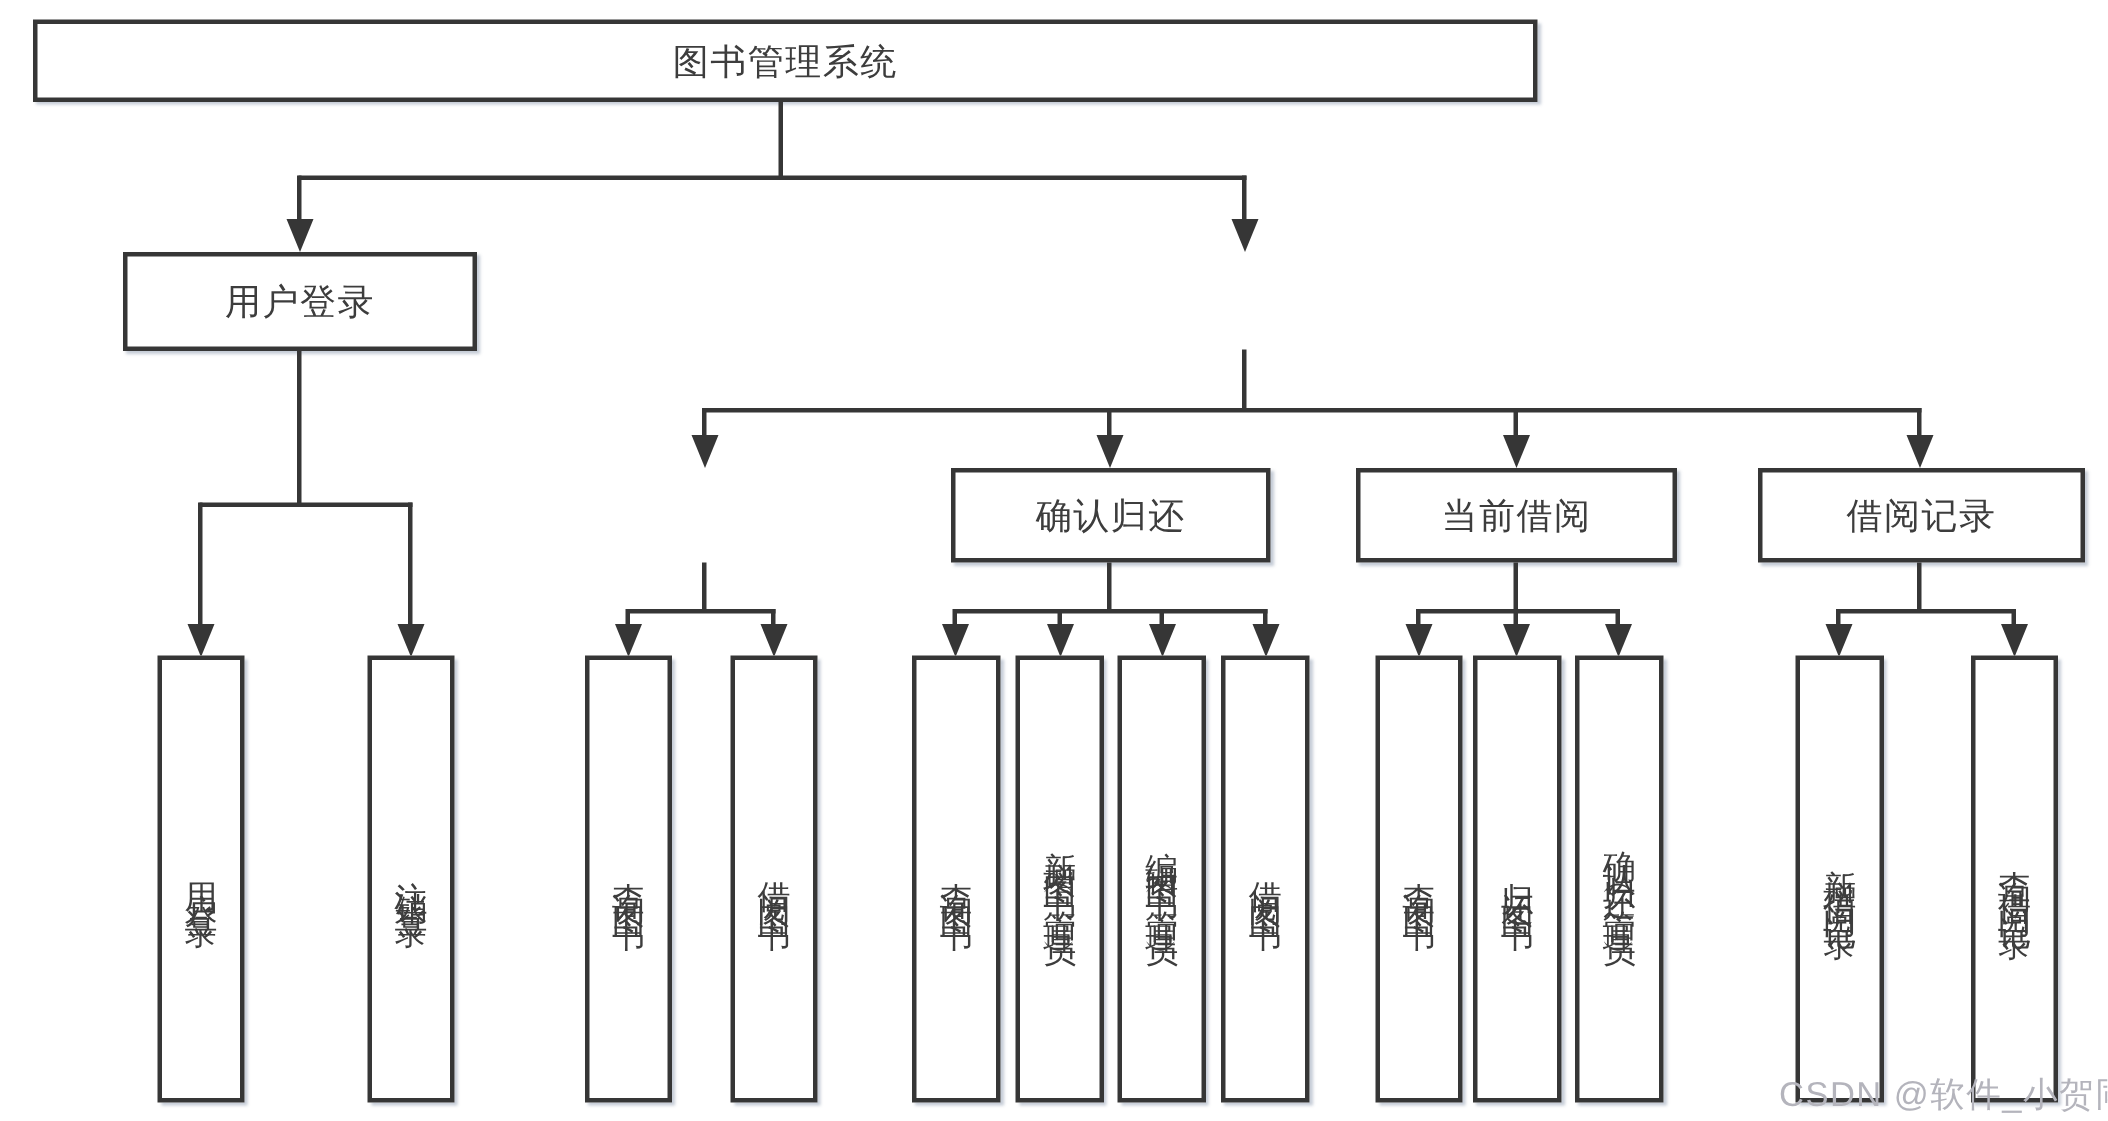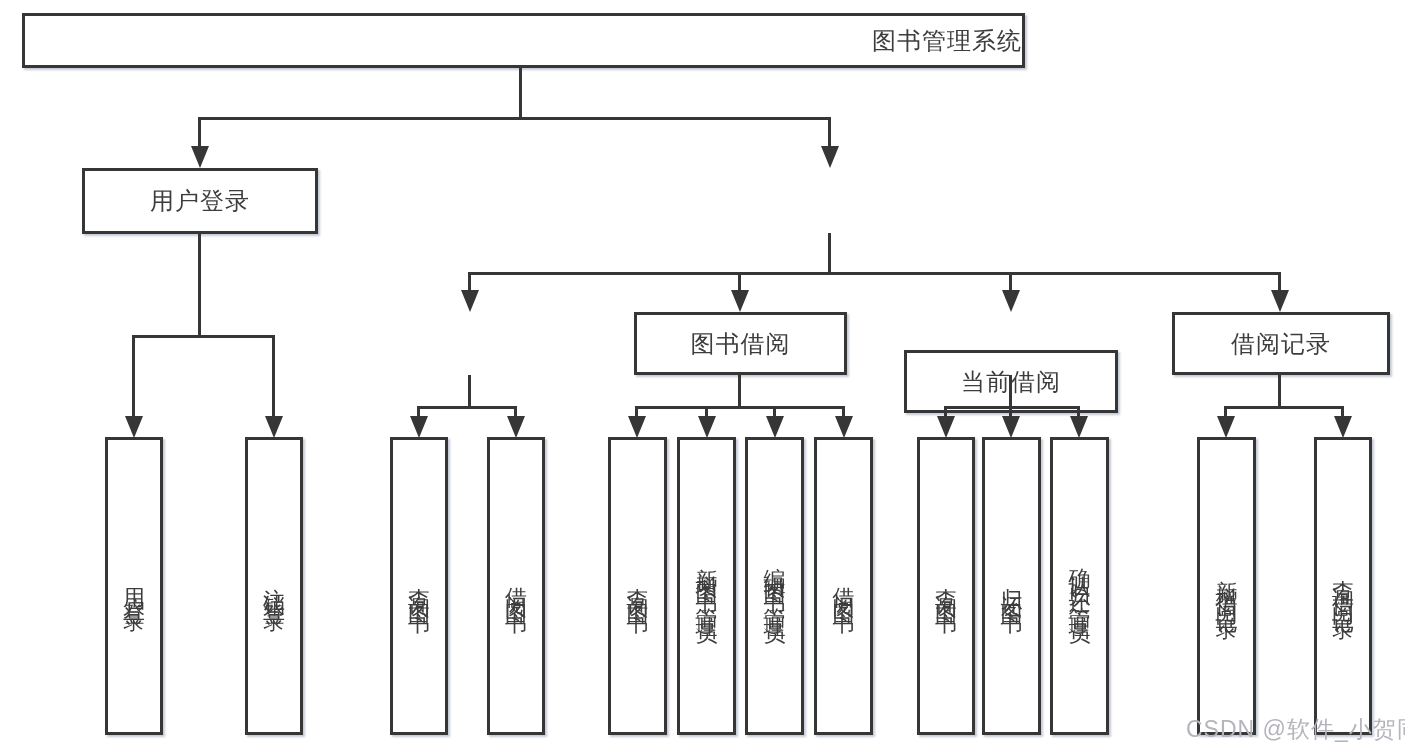--- a/index.html
+++ b/index.html
@@ -30,21 +30,21 @@
   .watermark{
     position:absolute;left:1186px;top:714px;
     font-size:23px;color:#b4b4bc;letter-spacing:1px;white-space:nowrap;
   }
 </style>
 </head>
 <body>
 
 <div class="canvas">
 
-  <div class="box" style="left:22px;top:13px;width:1003px;height:55px;justify-content:flex-end;">
+  <div class="box" style="left:22px;top:13px;width:1003px;height:55px;">
     <span>图书管理系统</span>
   </div>
 
   <div class="vline" style="left:519px;top:68px;height:50px;"></div>
   <div class="hline" style="left:199px;top:117px;width:632px;"></div>
   <div class="vline" style="left:198px;top:117px;height:31px;"></div>
   <div class="arr" style="left:191px;top:146px;"></div>
   <div class="vline" style="left:828px;top:117px;height:31px;"></div>
   <div class="arr" style="left:821px;top:146px;"></div>
 
@@ -64,23 +64,23 @@
   <div class="vline" style="left:468px;top:272px;height:20px;"></div>
   <div class="arr" style="left:461px;top:290px;"></div>
   <div class="vline" style="left:738px;top:272px;height:20px;"></div>
   <div class="arr" style="left:731px;top:290px;"></div>
   <div class="vline" style="left:1009px;top:272px;height:20px;"></div>
   <div class="arr" style="left:1002px;top:290px;"></div>
   <div class="vline" style="left:1278px;top:272px;height:20px;"></div>
   <div class="arr" style="left:1271px;top:290px;"></div>
 
   <div class="box" style="left:634px;top:312px;width:213px;height:63px;">
-    <span>图书借阅</span>
+    <span>确认归还</span>
   </div>
-  <div class="box" style="left:904px;top:312px;width:214px;height:63px;margin-top:38px;">
+  <div class="box" style="left:904px;top:312px;width:214px;height:63px;">
     <span>当前借阅</span>
   </div>
   <div class="box" style="left:1172px;top:312px;width:218px;height:63px;">
     <span>借阅记录</span>
   </div>
 
   <div class="vline" style="left:468px;top:375px;height:33px;"></div>
   <div class="hline" style="left:418px;top:406px;width:99px;"></div>
   <div class="vline" style="left:417px;top:406px;height:12px;"></div>
   <div class="arr" style="left:410px;top:416px;"></div>

